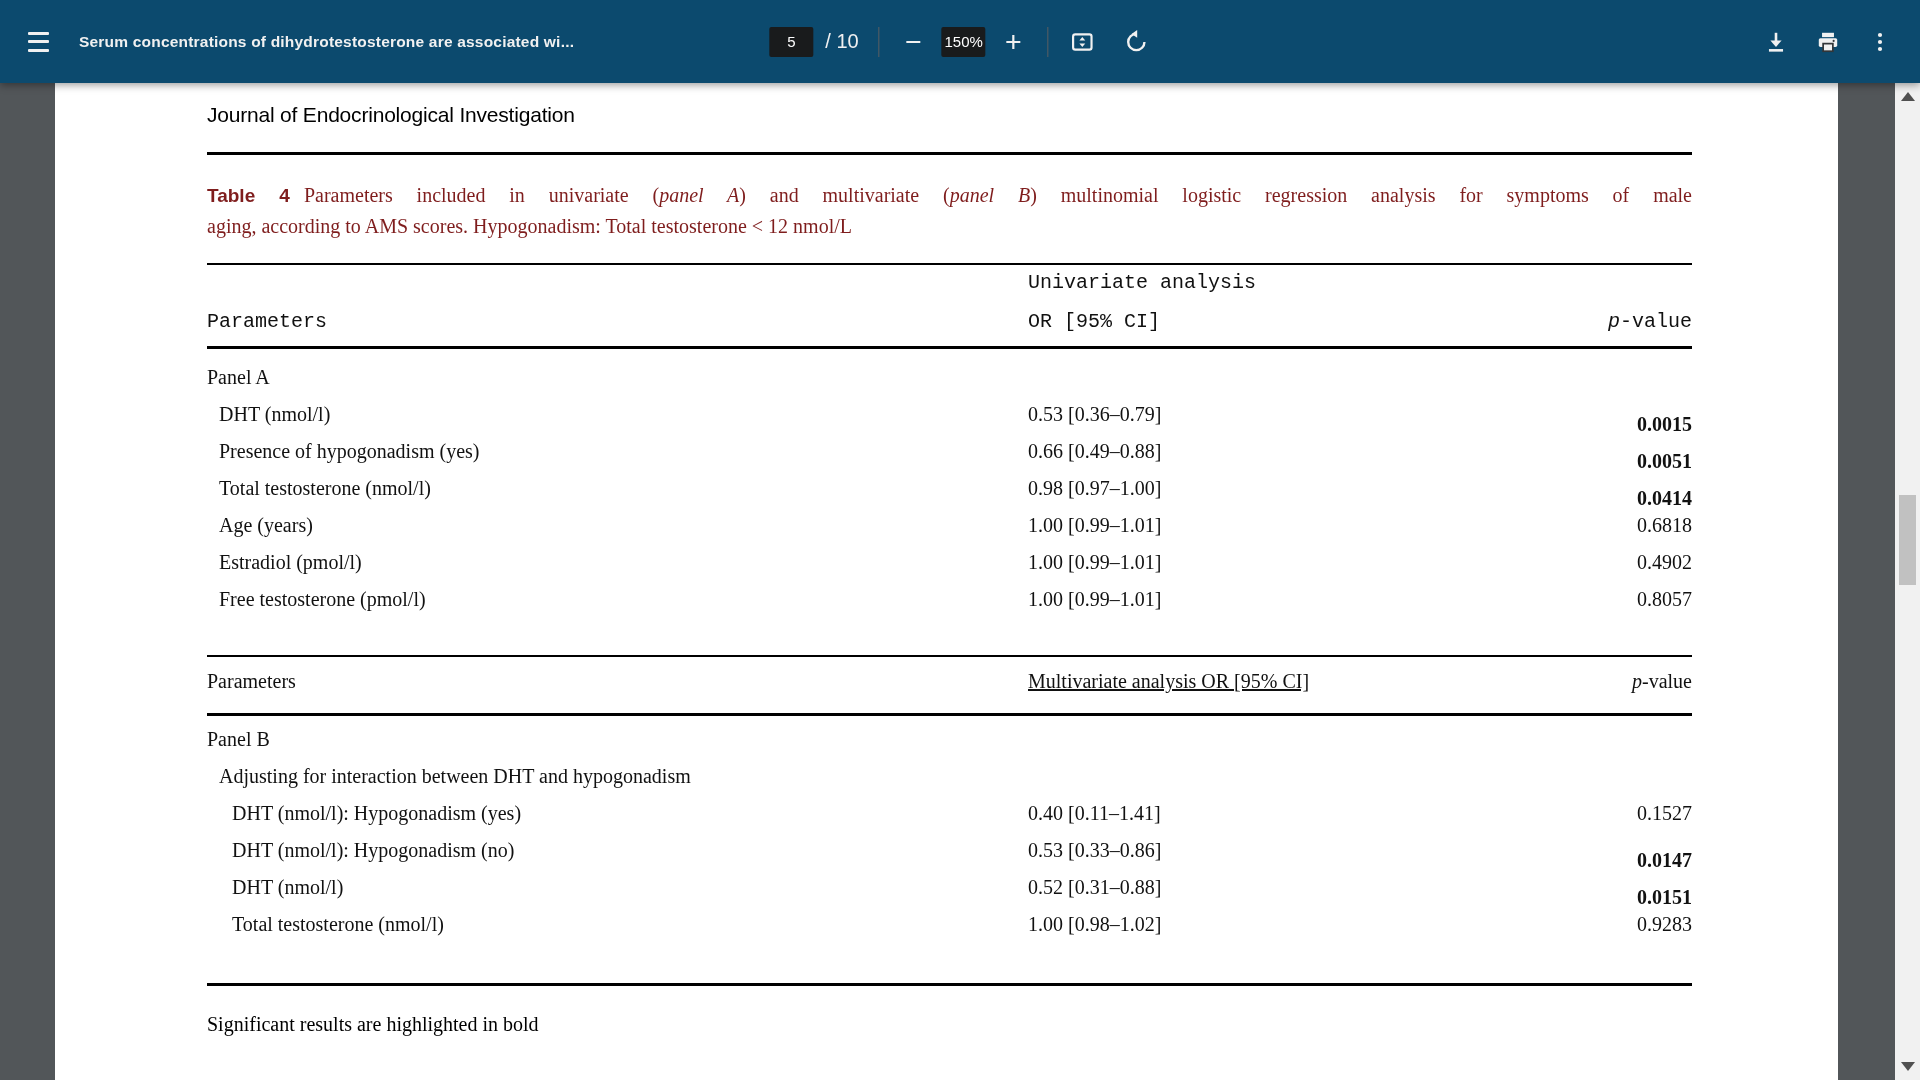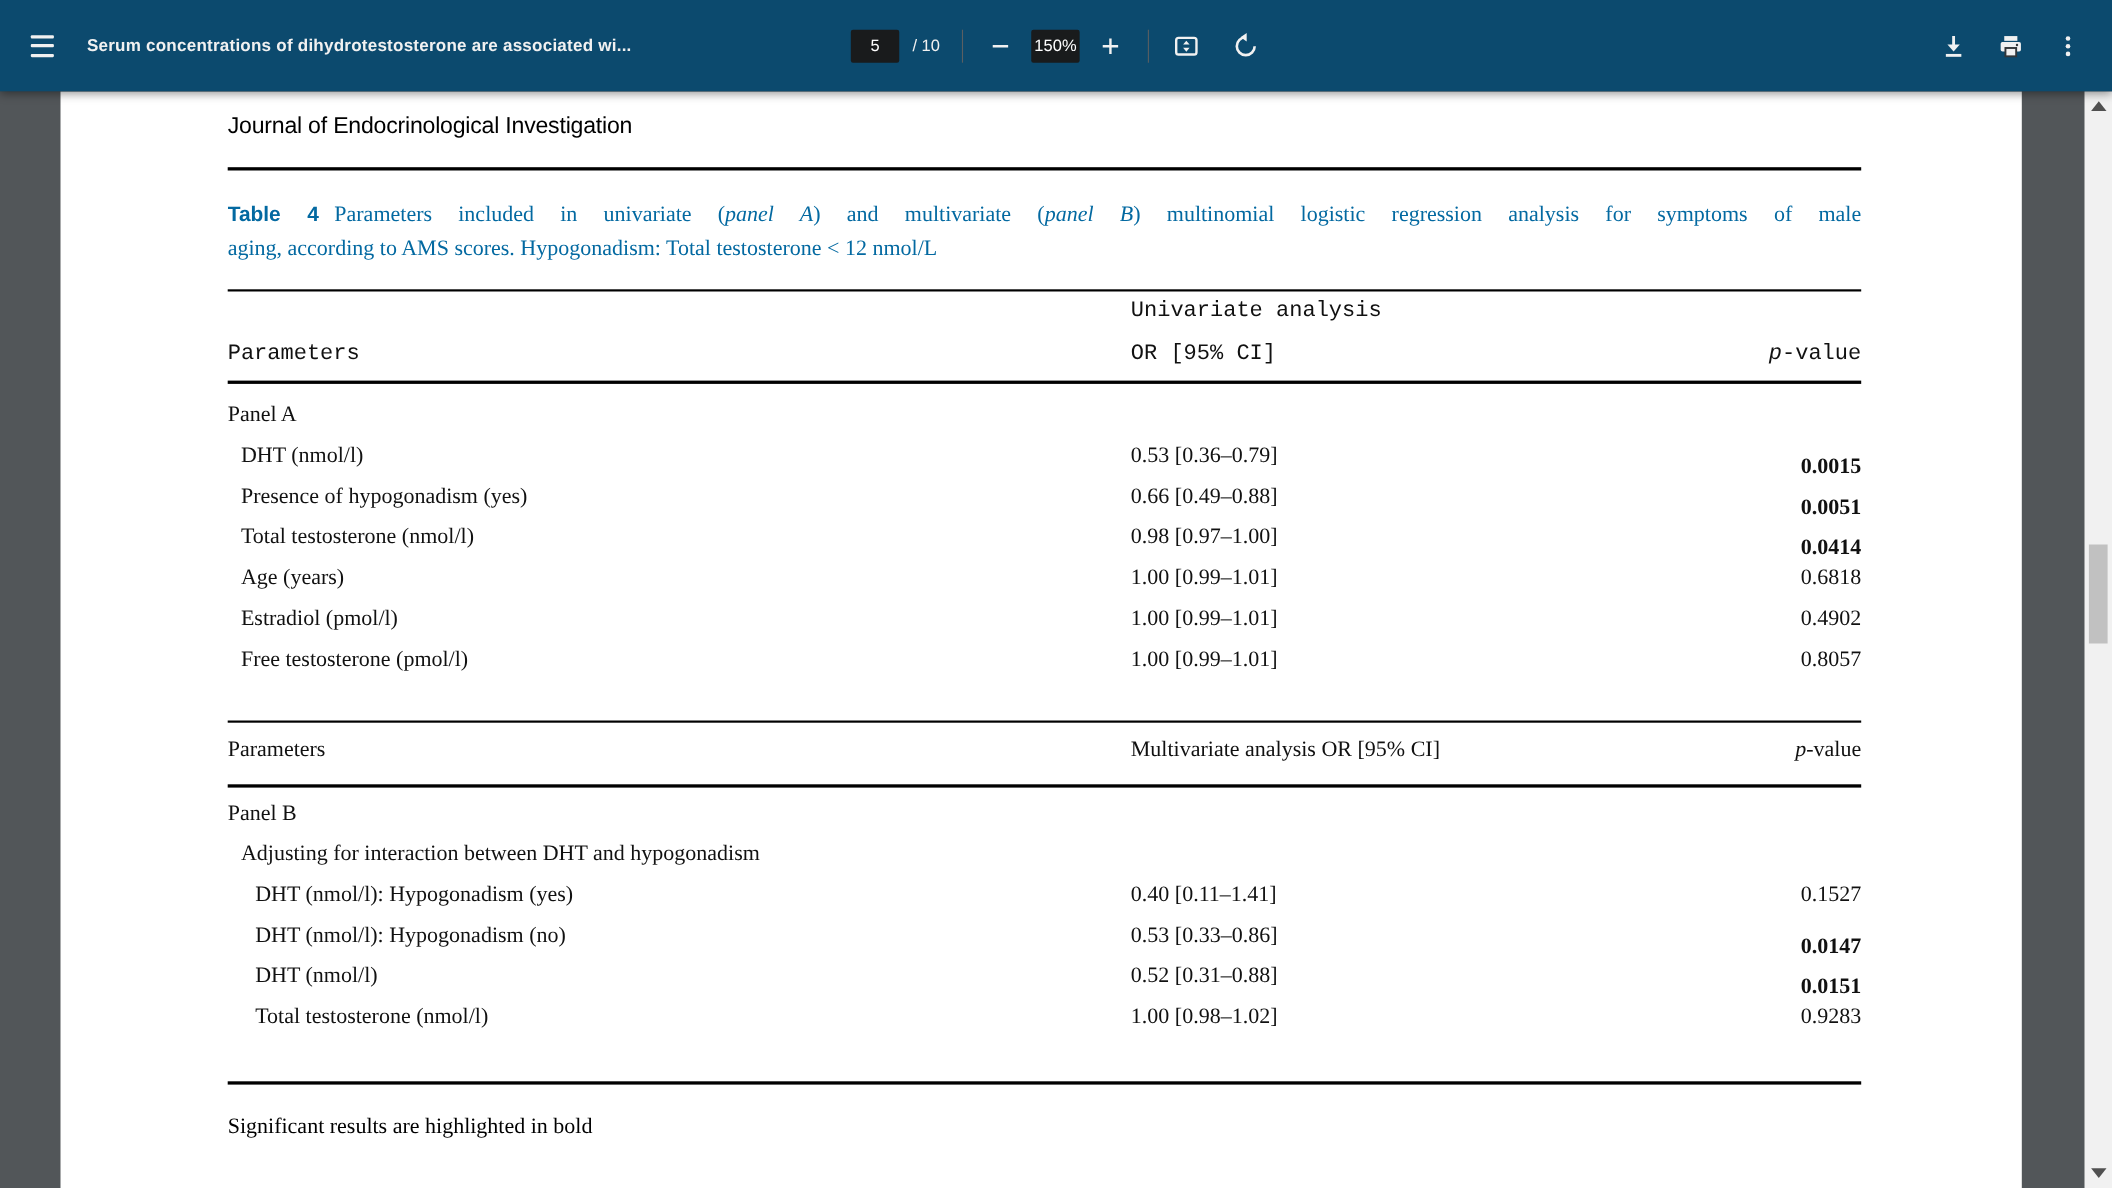--- a/index.html
+++ b/index.html
@@ -17,21 +17,21 @@
   .hamburger div { height:3px; background:#f1f1f1; border-radius:1px; }
   .doc-title { font-size:15.5px; font-weight:bold; letter-spacing:.2px; white-space:nowrap; }
 
   .tb-center { position:absolute; left:50%; top:0; height:83px; transform:translateX(-50%);
                display:flex; align-items:center; }
   .field { background:#191b1c; color:#fff; border:none; height:30px;
            text-align:center; font-size:15px; font-family:"Liberation Sans",sans-serif;
            border-radius:2px; outline:none; }
   .page-field { width:44px; }
   .zoom-field { width:44px; margin:0 14px; }
-  .page-total { font-size:15px; margin-left:12px; white-space:nowrap; }
+  .page-total { font-size:20px; margin-left:12px; white-space:nowrap; }
   .sep { width:1px; height:30px; background:#5b5f62; margin:0 20px; }
   .icon-btn { background:none; border:none; cursor:pointer; padding:0;
               display:flex; align-items:center; justify-content:center;
               width:28px; height:28px; }
   .tb-right { position:absolute; right:26px; top:0; height:83px;
               display:flex; align-items:center; gap:24px; }
 
   
   .viewport { position:absolute; top:83px; left:0; width:1895px; height:997px;
               background:#525659; overflow:hidden; }
@@ -44,21 +44,21 @@
                     font-family:"Liberation Sans", sans-serif; }
   .rule { position:absolute; left:0; width:1485px; background:#000; }
   .r-head   { top:69px;  height:3px; }
   .r-top    { top:180px; height:2px; }
   .r-thick1 { top:263px; height:3px; }
   .r-mid    { top:572px; height:2px; }
   .r-thick2 { top:630px; height:3px; }
   .r-bottom { top:900px; height:3px; }
 
   .caption { position:absolute; top:97px; left:0; width:1485px;
-             font-size:20px; line-height:31px; color:#0369a1; }
+             font-size:20px; line-height:31px; color:#7f1d1d; }
   .caption .line1 { text-align:justify; text-align-last:justify; }
   .cap-label { font-family:"Liberation Sans",sans-serif; font-weight:bold;
                font-size:19px; margin-right:14px; }
 
   .thead { position:absolute; top:186px; left:0; width:1485px; height:77px;
            font-size:20px;font-family:Liberation Mono, monospace; }
   .th-univariate { position:absolute; left:821px; top:2px; }
   .th-parameters { position:absolute; left:0;    top:41px; }
   .th-or         { position:absolute; left:821px; top:41px; }
   .th-p          { position:absolute; right:0;   top:41px; }
@@ -69,21 +69,21 @@
   .trow { position:relative; height:37px; display:flex; align-items:center; font-size:20px; }
   .c1 { white-space:nowrap; }
   .c2 { position:absolute; left:821px; white-space:nowrap; }
   .c3 { position:absolute; right:0; white-space:nowrap; }
   .ind1 { padding-left:12px; }
   .ind2 { padding-left:25px; }
   .bold { font-weight:bold;margin-top:20px; }
 
   .midhead { position:absolute; top:578px; left:0; width:1485px; height:40px; font-size:20px; }
   .mh-parameters { position:absolute; left:0; top:9px; }
-  .mh-col2 { position:absolute; left:821px; top:9px; }
+  .mh-col2 { position:absolute; left:821px; top:9px;text-decoration:underline; }
   .mh-p { position:absolute; right:0; top:9px; }
 
   .footnote { position:absolute; top:930px; left:0; font-size:20px; color:#000; }
 
   
   .scrollbar { position:absolute; top:83px; right:0; width:25px; height:997px; background:#f1f1f1; }
   .sb-up, .sb-down { position:absolute; left:50%; transform:translateX(-50%);
                      width:0; height:0; border-left:7px solid transparent;
                      border-right:7px solid transparent; cursor:pointer; }
   .sb-up   { top:9px;    border-bottom:9px solid #505050; }

